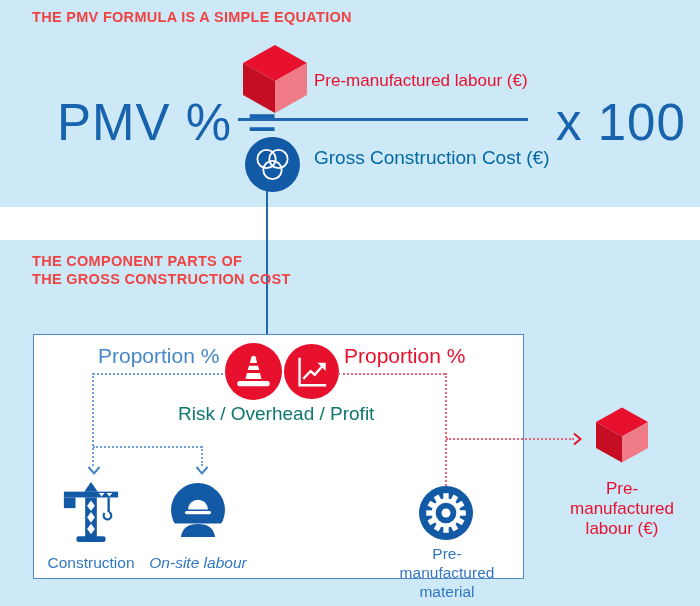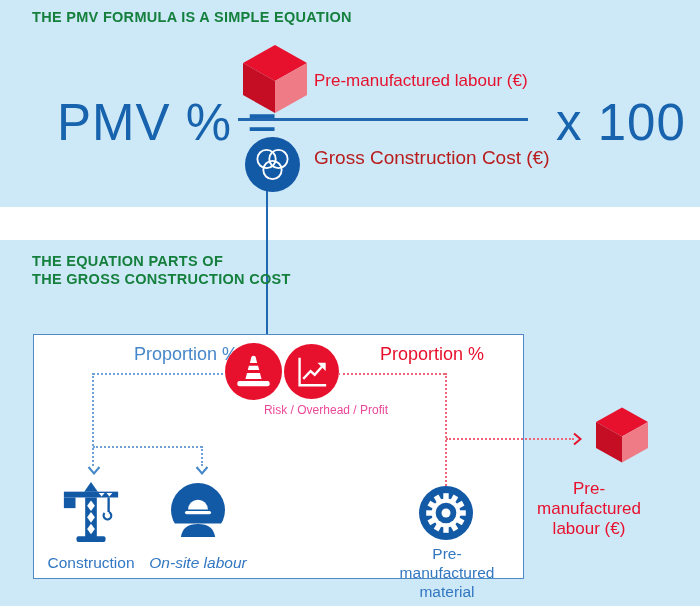--- a/index.html
+++ b/index.html
@@ -4,34 +4,34 @@
 <style>
   * { margin:0; padding:0; box-sizing:border-box; }
   body { font-family:"Liberation Sans", sans-serif; background:#ffffff; }
   #canvas { position:relative; width:700px; height:606px; background:#ffffff; overflow:hidden; }
   .abs { position:absolute; }
 
   .band { position:absolute; left:0; width:700px; background:#cde8f7; }
   .band-top { top:0; height:207px; }
   .band-bottom { top:240px; height:366px; }
 
-  .heading { font-weight:bold; font-size:14.5px; letter-spacing:.3px; color:#15803d; }
+  .heading { font-weight:bold; font-size:14.5px; letter-spacing:.3px; color:#ef4444; }
 
   .big-blue { font-size:51px; color:#1763ad; letter-spacing:1px; }
 
   .frac-line { background:#2268b0; height:2.5px; }
   .connector { background:#2268b0; width:2px; }
 
   .red-label { color:#e8112d; font-size:17px; }
-  .blue-label-lg { color:#b91c1c; font-size:19px; }
+  .blue-label-lg { color:#0369a1; font-size:19px; }
 
   .white-box { background:#ffffff; border:1.5px solid #4e8ac7; }
 
-  .prop { font-size:18px;margin-left:36px; }
-  .risk { color:#ec4899; font-size:12px; text-align:right; }
+  .prop { font-size:21px; }
+  .risk { color:#0f766e; font-size:19px; text-align:left; }
 
   .item-label { color:#3277c2; font-size:15.5px; text-align:center; line-height:19px; }
   .out-label { color:#e8112d; font-size:17px; text-align:center; line-height:20px; }
 
   .dot-b { border-top:2px dotted #6fa0d6; height:0; }
   .dot-bv { border-left:2px dotted #6fa0d6; width:0; }
   .dot-r { border-top:2px dotted #ef6476; height:0; }
   .dot-rv { border-left:2px dotted #ef6476; width:0; }
 
   svg { display:block; }
@@ -69,21 +69,21 @@
     </svg>
   </div>
 
   <div class="abs blue-label-lg" style="left:314px; top:147px;">Gross Construction Cost (€)</div>
 
   <div class="abs big-blue" style="left:556px; top:93px;">x 100</div>
 
   <div class="abs connector" style="left:266px; top:191px; height:143px;"></div>
 
   <div class="abs heading" style="left:32px; top:253px; line-height:17.5px;">
-    <div>THE EQUATION PARTS OF</div>
+    <div>THE COMPONENT PARTS OF</div>
     <div>THE GROSS CONSTRUCTION COST</div>
   </div>
 
   <div class="abs white-box" style="left:33px; top:334px; width:491px; height:245px;"></div>
 
   <div class="abs prop" style="left:98px; top:344px; color:#4587ca;">Proportion %</div>
   <div class="abs prop" style="left:344px; top:344px; color:#e8112d;">Proportion %</div>
 
   <div class="abs" style="left:225px; top:343px;">
     <svg width="57" height="57" viewBox="0 0 60 60">
@@ -190,19 +190,19 @@
   <div class="abs item-label" style="left:141px; top:553px; width:114px;font-style:italic;">On-site labour</div>
   <div class="abs item-label" style="left:388px; top:544px; width:118px;">Pre-manufactured material</div>
 
   <div class="abs" style="left:596px; top:407px;">
     <svg width="52" height="56" viewBox="0 0 66 70">
       <polygon points="33,0 66,18.5 33,37 0,18.5" fill="#e8112d"></polygon>
       <polygon points="0,18.5 33,37 33,70 0,51.5" fill="#c50d24"></polygon>
       <polygon points="33,37 66,18.5 66,51.5 33,70" fill="#ef7b87"></polygon>
     </svg>
   </div>
-  <div class="abs out-label" style="left:519px; top:479px; width:140px;">
+  <div class="abs out-label" style="left:552px; top:479px; width:140px;">
     <div>Pre-</div>
     <div>manufactured</div>
     <div>labour (€)</div>
   </div>
 
 </div>
 
 </body></html>

